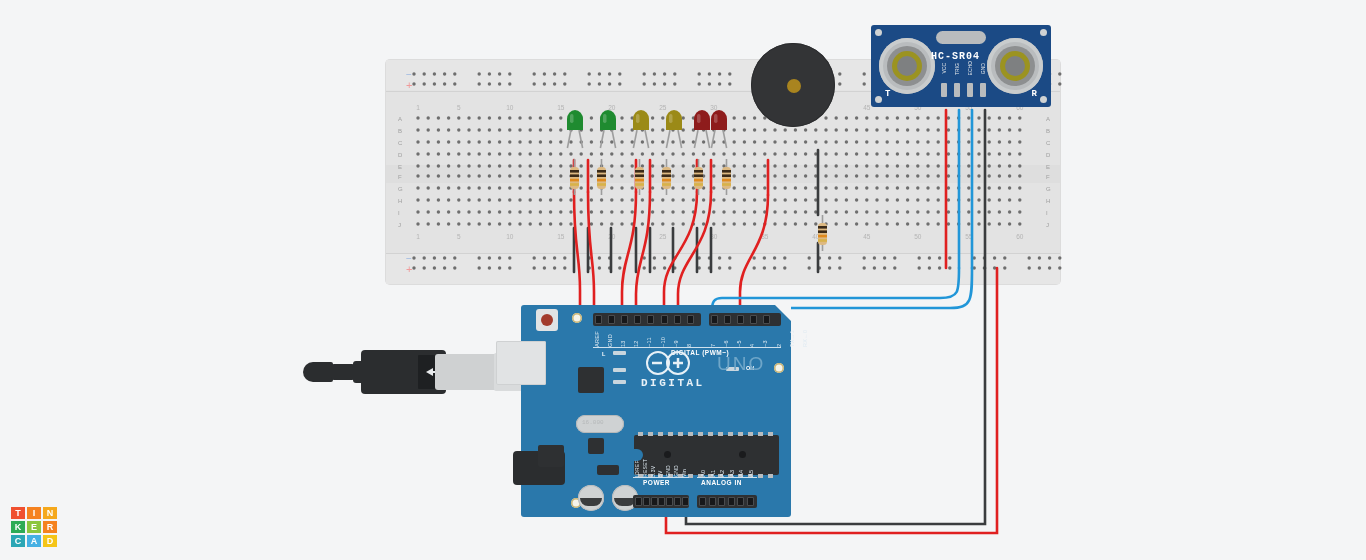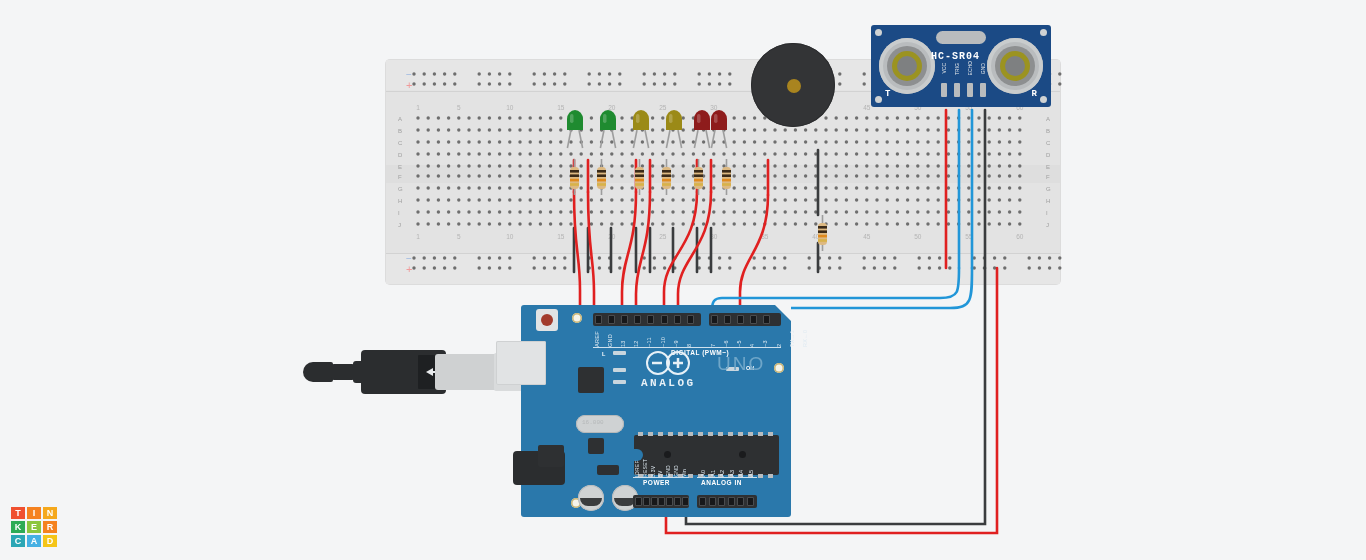--- a/index.html
+++ b/index.html
@@ -1212,21 +1212,21 @@
 
     <div class="logo-inf">
       <div class="c" style="left:0;"></div>
         <div class="c" style="left:20px;"></div>
       <svg width="50" height="24" style="position:absolute;left:0;top:0;">
         <line x1="6" y1="12" x2="16" y2="12" stroke="#e8f1f7" stroke-width="2.5"></line>
         <line x1="27" y1="12" x2="37" y2="12" stroke="#e8f1f7" stroke-width="2.5"></line>
         <line x1="32" y1="7" x2="32" y2="17" stroke="#e8f1f7" stroke-width="2.5"></line>
       </svg>
     </div>
-    <div class="brand">ANALOG</div>
+    <div class="brand">DIGITAL</div>
     <div class="uno">UNO</div>
 
     <div class="chip" style="left:57px;top:62px;width:26px;height:26px;"></div>
     <div id="crystal">
         <span>16.000</span>
       </div>
     <div class="chip" style="left:67px;top:133px;width:16px;height:16px;"></div>
     <div class="chip" style="left:76px;top:160px;width:22px;height:10px;"></div>
     <div class="chip" style="left:17px;top:140px;width:26px;height:22px;border-radius:2px;"></div>
     <div class="cap" style="left:57px;top:180px;"></div>

